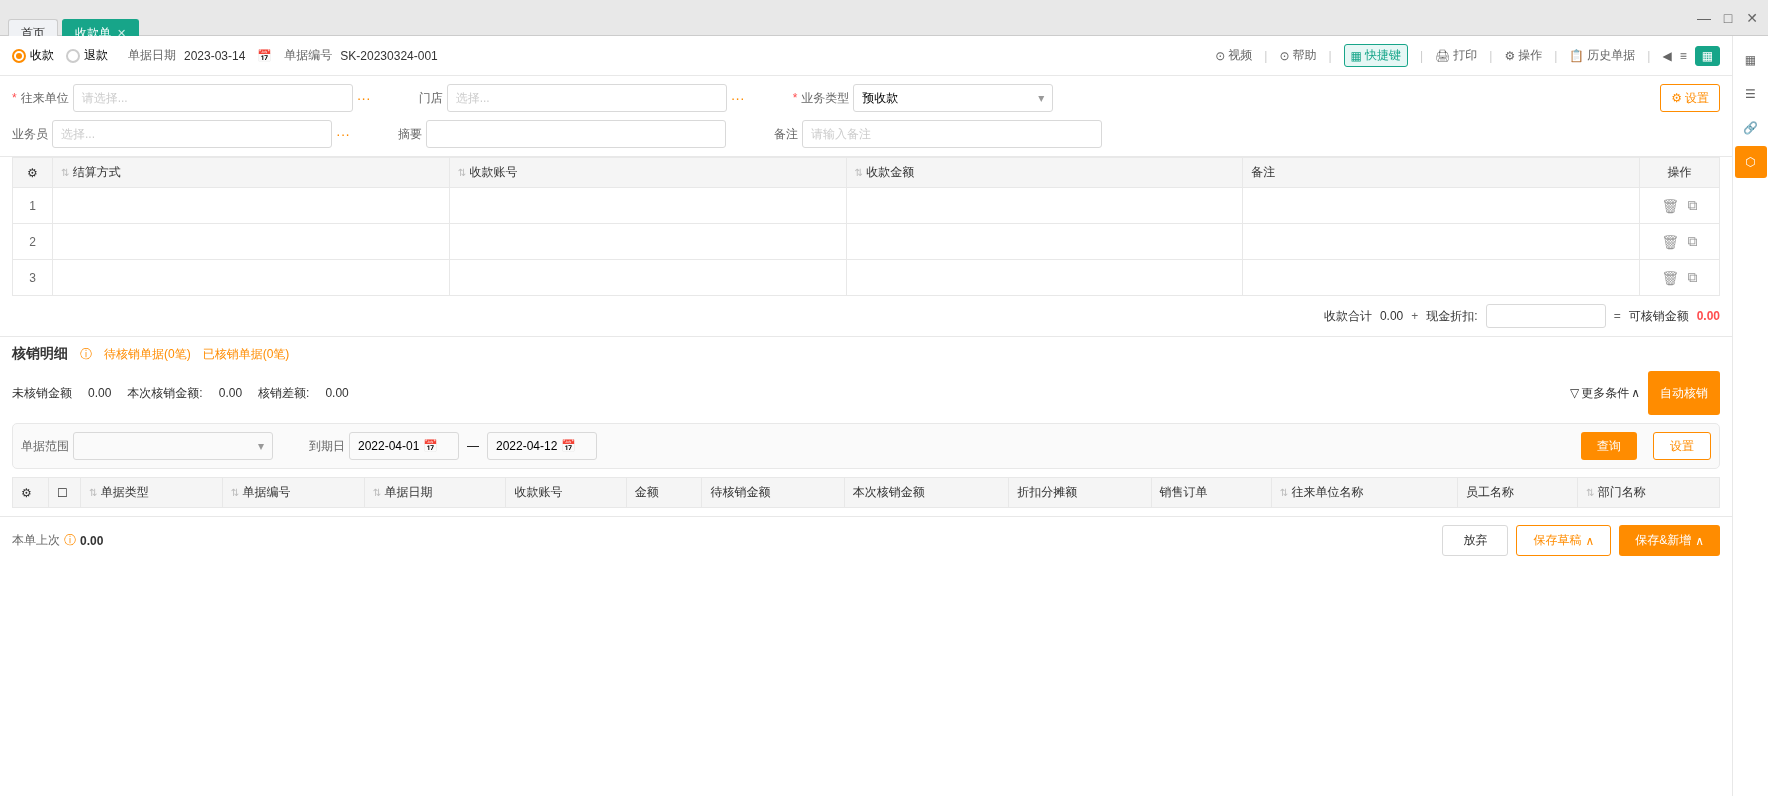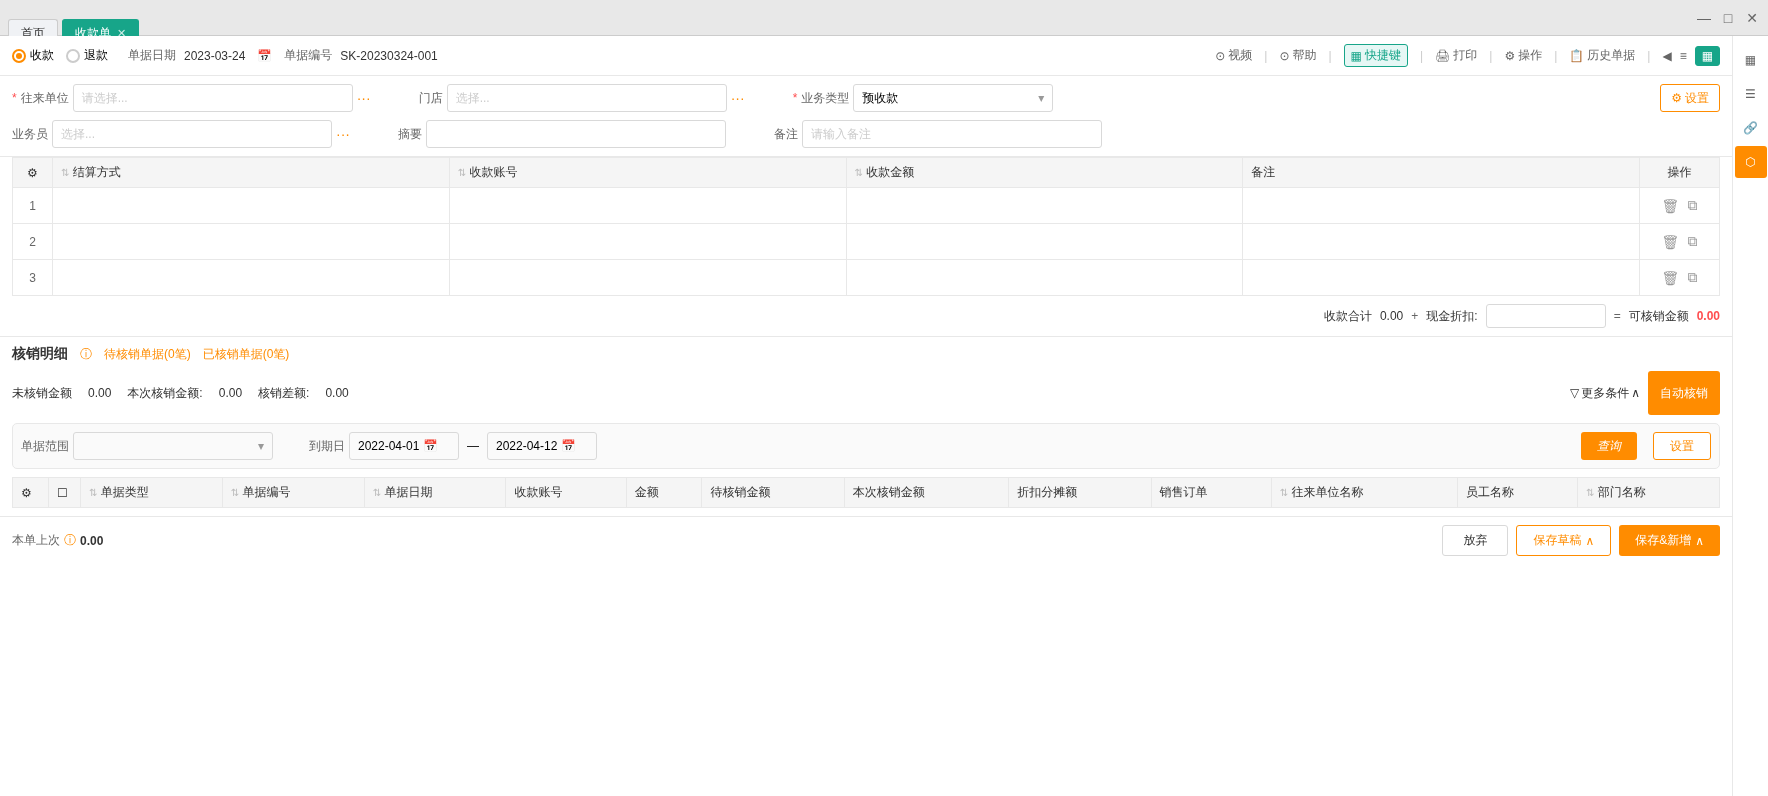--- a/index.html
+++ b/index.html
@@ -83,21 +83,21 @@
     .verify-stats span { color: #333; }
     .more-conditions { color: #ff8c00; display: flex; align-items: center; gap: 2px; cursor: pointer; margin-left: auto; }
     .auto-verify-btn { background: #ff8c00; color: #fff; border: none; padding: 4px 12px; border-radius: 3px; cursor: pointer; height: 44px; }
 
     
     .filter-row { display: flex; align-items: center; gap: 16px; padding: 8px; background: #fafafa; border: 1px solid #e8e8e8; border-radius: 5px; margin-bottom: 8px; }
     .filter-field { display: flex; align-items: center; gap: 4px; }
     .filter-select { border: 1px solid #d9d9d9; border-radius: 3px; padding: 3px 8px; height: 28px; min-width: 200px; display: flex; align-items: center; }
     .filter-select .arr { margin-left: auto; color: #999; }
     .date-input { border: 1px solid #d9d9d9; border-radius: 3px; padding: 3px 8px; height: 28px; width: 110px; display: flex; align-items: center; gap: 4px; }
-    .query-btn { background: #ff8c00; color: #fff; border: none; padding: 4px 16px; border-radius: 3px; cursor: pointer; height: 28px; margin-left: auto; font-style: italic; }
+    .query-btn { background: #ff8c00; color: #fff; border: none; padding: 4px 16px; border-radius: 3px; cursor: pointer; height: 28px; margin-left: auto; }
     .settings-btn { background: #fff; color: #ff8c00; border: 1px solid #ff8c00; padding: 4px 16px; border-radius: 3px; cursor: pointer; height: 28px; }
 
     
     .bottom-table-area { overflow-x: auto; flex: 1; }
     .bottom-table { width: 100%; border-collapse: collapse; }
     .bottom-table th { background: #f5f5f5; border: 1px solid #e8e8e8; padding: 6px 8px; text-align: left; color: #333; font-weight: normal; white-space: nowrap; }
     .sort-icon { color: #bbb; font-size: 10px; }
 
     
     .footer { display: flex; align-items: center; padding: 8px 12px; border-top: 1px solid #e8e8e8; background: #fff; }
@@ -140,21 +140,21 @@
       <div class="radio-item">
         <div class="radio-dot active"></div>
         <span>收款</span>
       </div>
       <div class="radio-item">
         <div class="radio-dot"></div>
         <span>退款</span>
       </div>
     </div>
     <span class="field-label" style="margin-left:12px;">单据日期</span>
-    <span class="field-value">2023-03-24</span>
+    <span class="field-value">2023-03-14</span>
     <span class="calendar-icon">📅</span>
     <span class="field-label">单据编号</span>
     <span class="field-value">SK-20230324-001</span>
 
     <div class="toolbar-right">
       <div class="toolbar-btn">
         <span>⊙</span>
         <span>视频</span>
       </div>
       <span class="separator">|</span>

